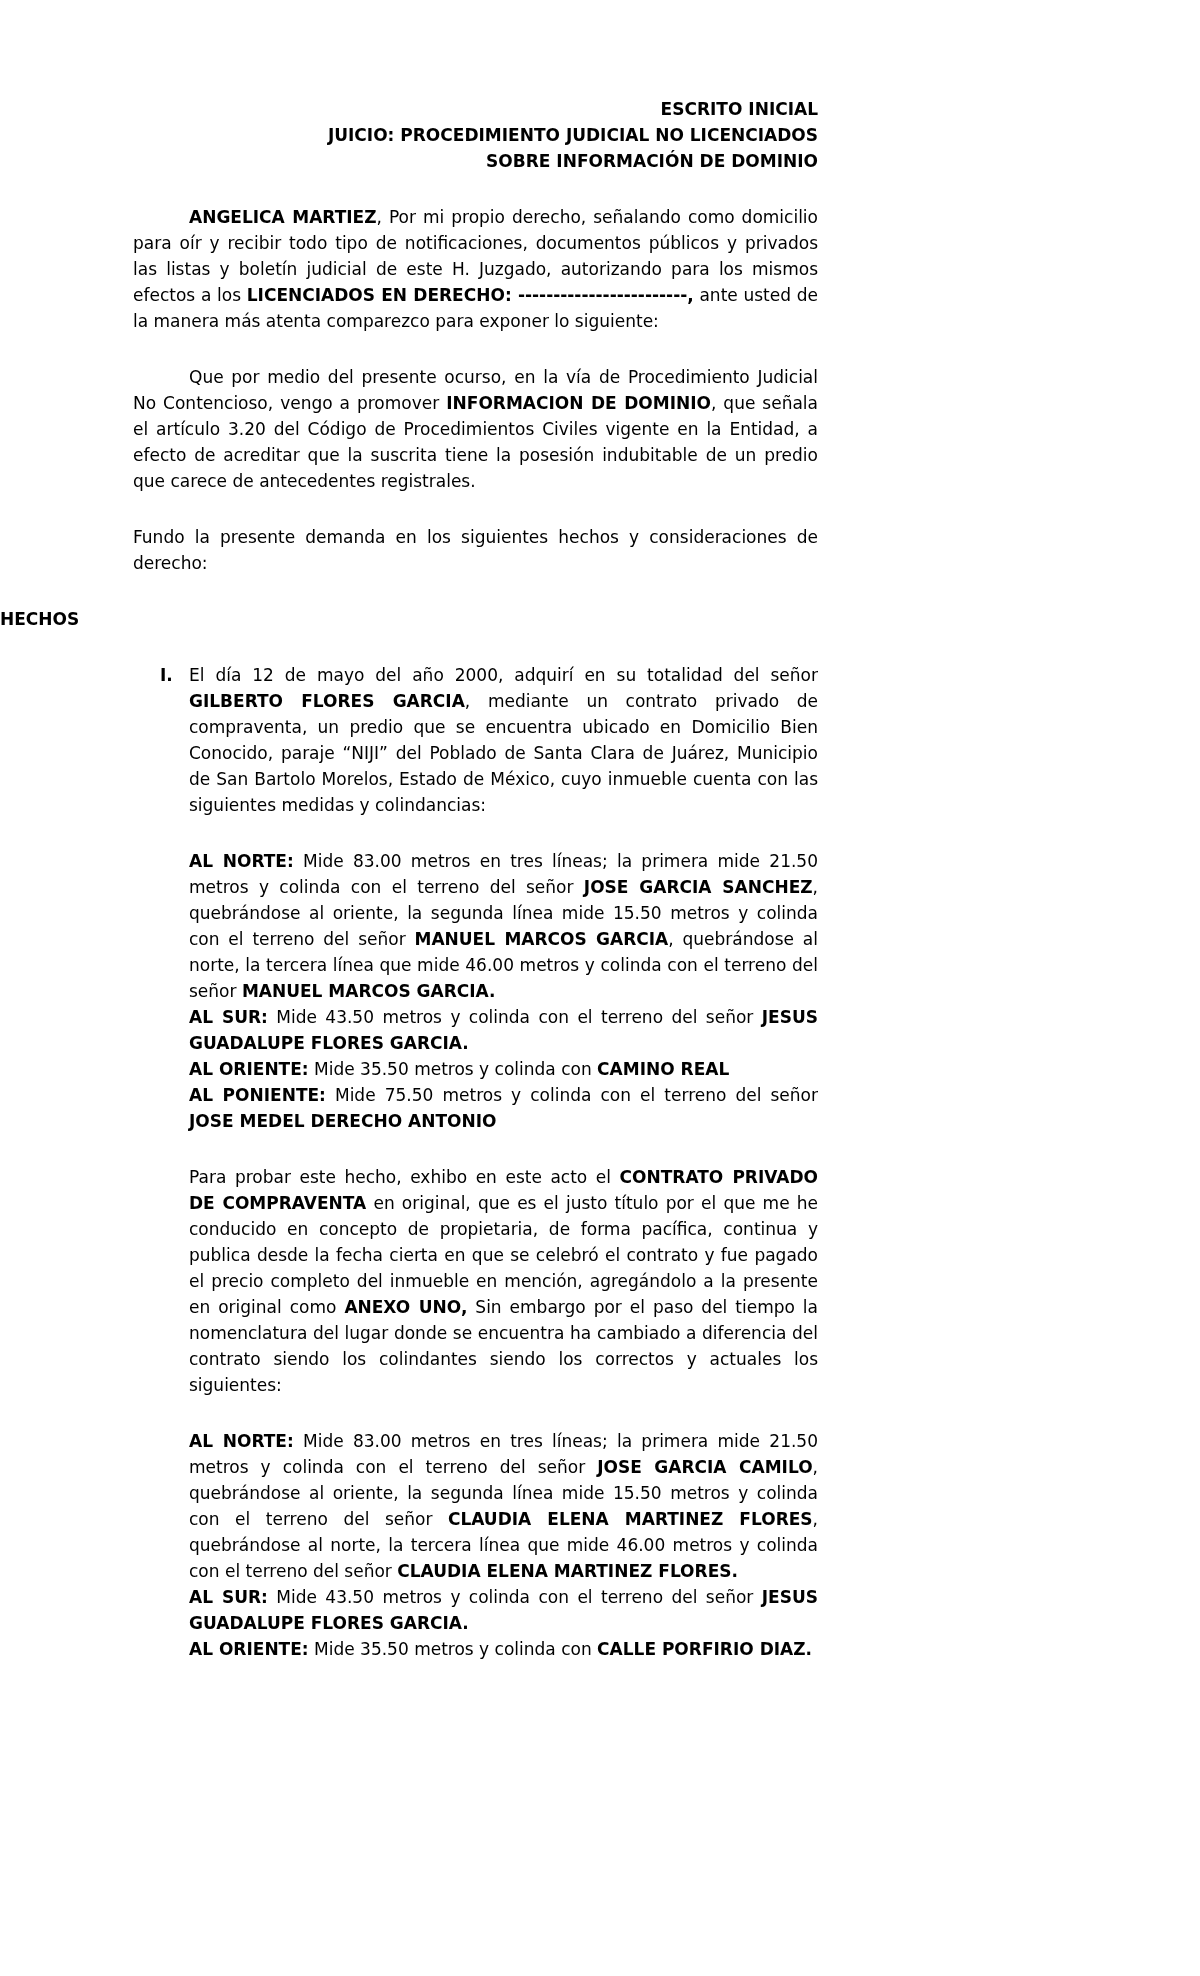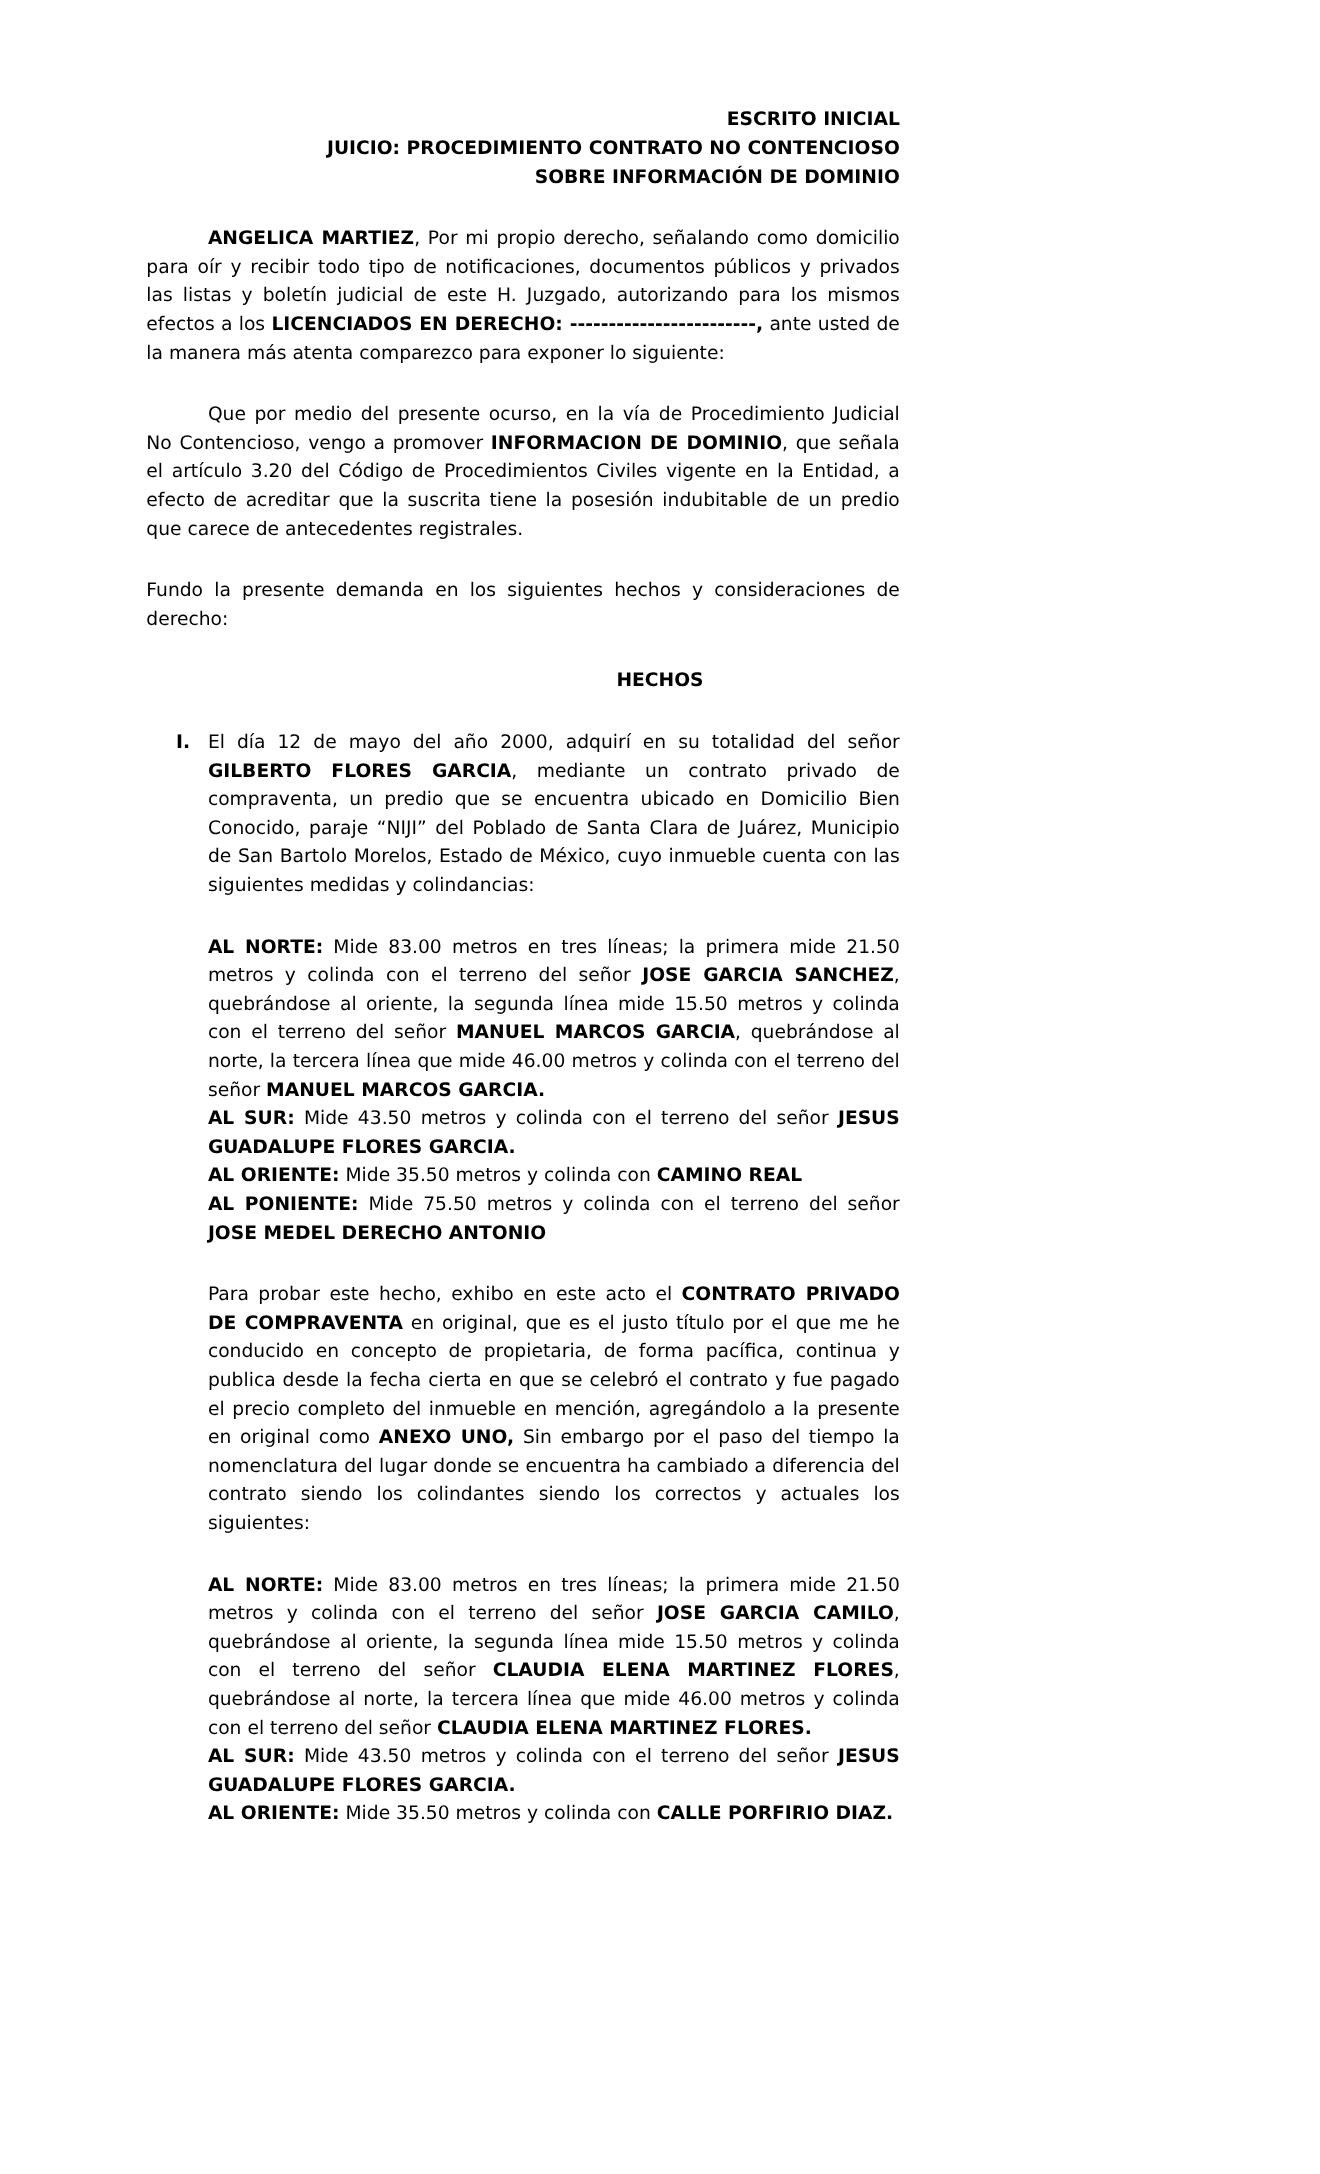--- a/index.html
+++ b/index.html
@@ -16,37 +16,36 @@
     overflow: hidden;
     background: #ffffff;
   }
   .doc-header { font-weight: bold; text-align: right; }
   .hline { white-space: nowrap; }
   .addressee { font-weight: bold; margin-top: 66px; }
   .para { margin: 30px 0 0 0; text-align: justify; }
   .para.indent { text-indent: 56px; }
   .heading {
     font-weight: bold;
-    text-align: center;
     margin: 30px -382px 30px -133px;
   }
   .list-item { position: relative; margin: 30px 0 0 56px; text-align: justify; }
   .marker { position: absolute; left: -29px; top: 0; font-weight: bold; }
   .sub { margin: 0 0 0 56px; text-align: justify; }
   .sub.gap { margin-top: 30px; }
   .b { font-weight: bold; }
   .u { }
 </style>
 </head>
 <body>
 
 <div class="page">
   <div class="doc-header">
       <div class="hline">ESCRITO INICIAL</div>
-      <div class="hline">JUICIO: PROCEDIMIENTO CONTRATO NO CONTENCIOSO</div>
+      <div class="hline">JUICIO: PROCEDIMIENTO JUDICIAL NO LICENCIADOS</div>
       <div class="hline">SOBRE INFORMACIÓN DE DOMINIO</div>
     </div>
   <div class="doc-body">
       <p class="para indent"><span class="b">ANGELICA MARTIEZ</span><span>, Por mi propio derecho, señalando como domicilio para oír y recibir todo tipo de notificaciones, documentos públicos y privados las listas y boletín judicial de este H. Juzgado, autorizando para los mismos efectos a los </span><span class="b">LICENCIADOS EN DERECHO: ------------------------,</span><span> ante usted de la manera más atenta comparezco para exponer lo siguiente:</span></p>
       <p class="para indent"><span>Que por medio del presente ocurso, en la vía de Procedimiento Judicial No Contencioso, vengo a promover </span><span class="b">INFORMACION DE DOMINIO</span><span>, que señala el artículo 3.20 del Código de Procedimientos Civiles vigente en la Entidad, a efecto de acreditar que la suscrita tiene la posesión indubitable de un predio que carece de antecedentes registrales.</span></p>
       <p class="para"><span>Fundo la presente demanda en los siguientes hechos y consideraciones de derecho:</span></p>
       <p class="heading">HECHOS</p>
       <div class="list-item"><span class="marker">I.</span><span>El día 12 de mayo del año 2000, adquirí en su totalidad del señor </span><span class="b">GILBERTO FLORES GARCIA</span><span>, mediante un contrato privado de compraventa, un predio que se encuentra ubicado en Domicilio Bien Conocido, paraje “NIJI” del Poblado de Santa Clara de Juárez, Municipio de San Bartolo Morelos, Estado de México, cuyo inmueble cuenta con las siguientes medidas y colindancias:</span></div>
       <p class="sub gap"><span class="b">AL NORTE:</span><span> Mide 83.00 metros en tres líneas; la primera mide 21.50 metros y colinda con el terreno del señor </span><span class="b">JOSE GARCIA SANCHEZ</span><span>, quebrándose al oriente, la segunda línea mide 15.50 metros y colinda con el terreno del señor </span><span class="b">MANUEL MARCOS GARCIA</span><span>, quebrándose al norte, la tercera línea que mide 46.00 metros y colinda con el terreno del señor </span><span class="b">MANUEL MARCOS GARCIA.</span></p>
       <p class="sub"><span class="b">AL SUR:</span><span> Mide 43.50 metros y colinda con el terreno del señor </span><span class="b">JESUS GUADALUPE FLORES GARCIA.</span></p>

